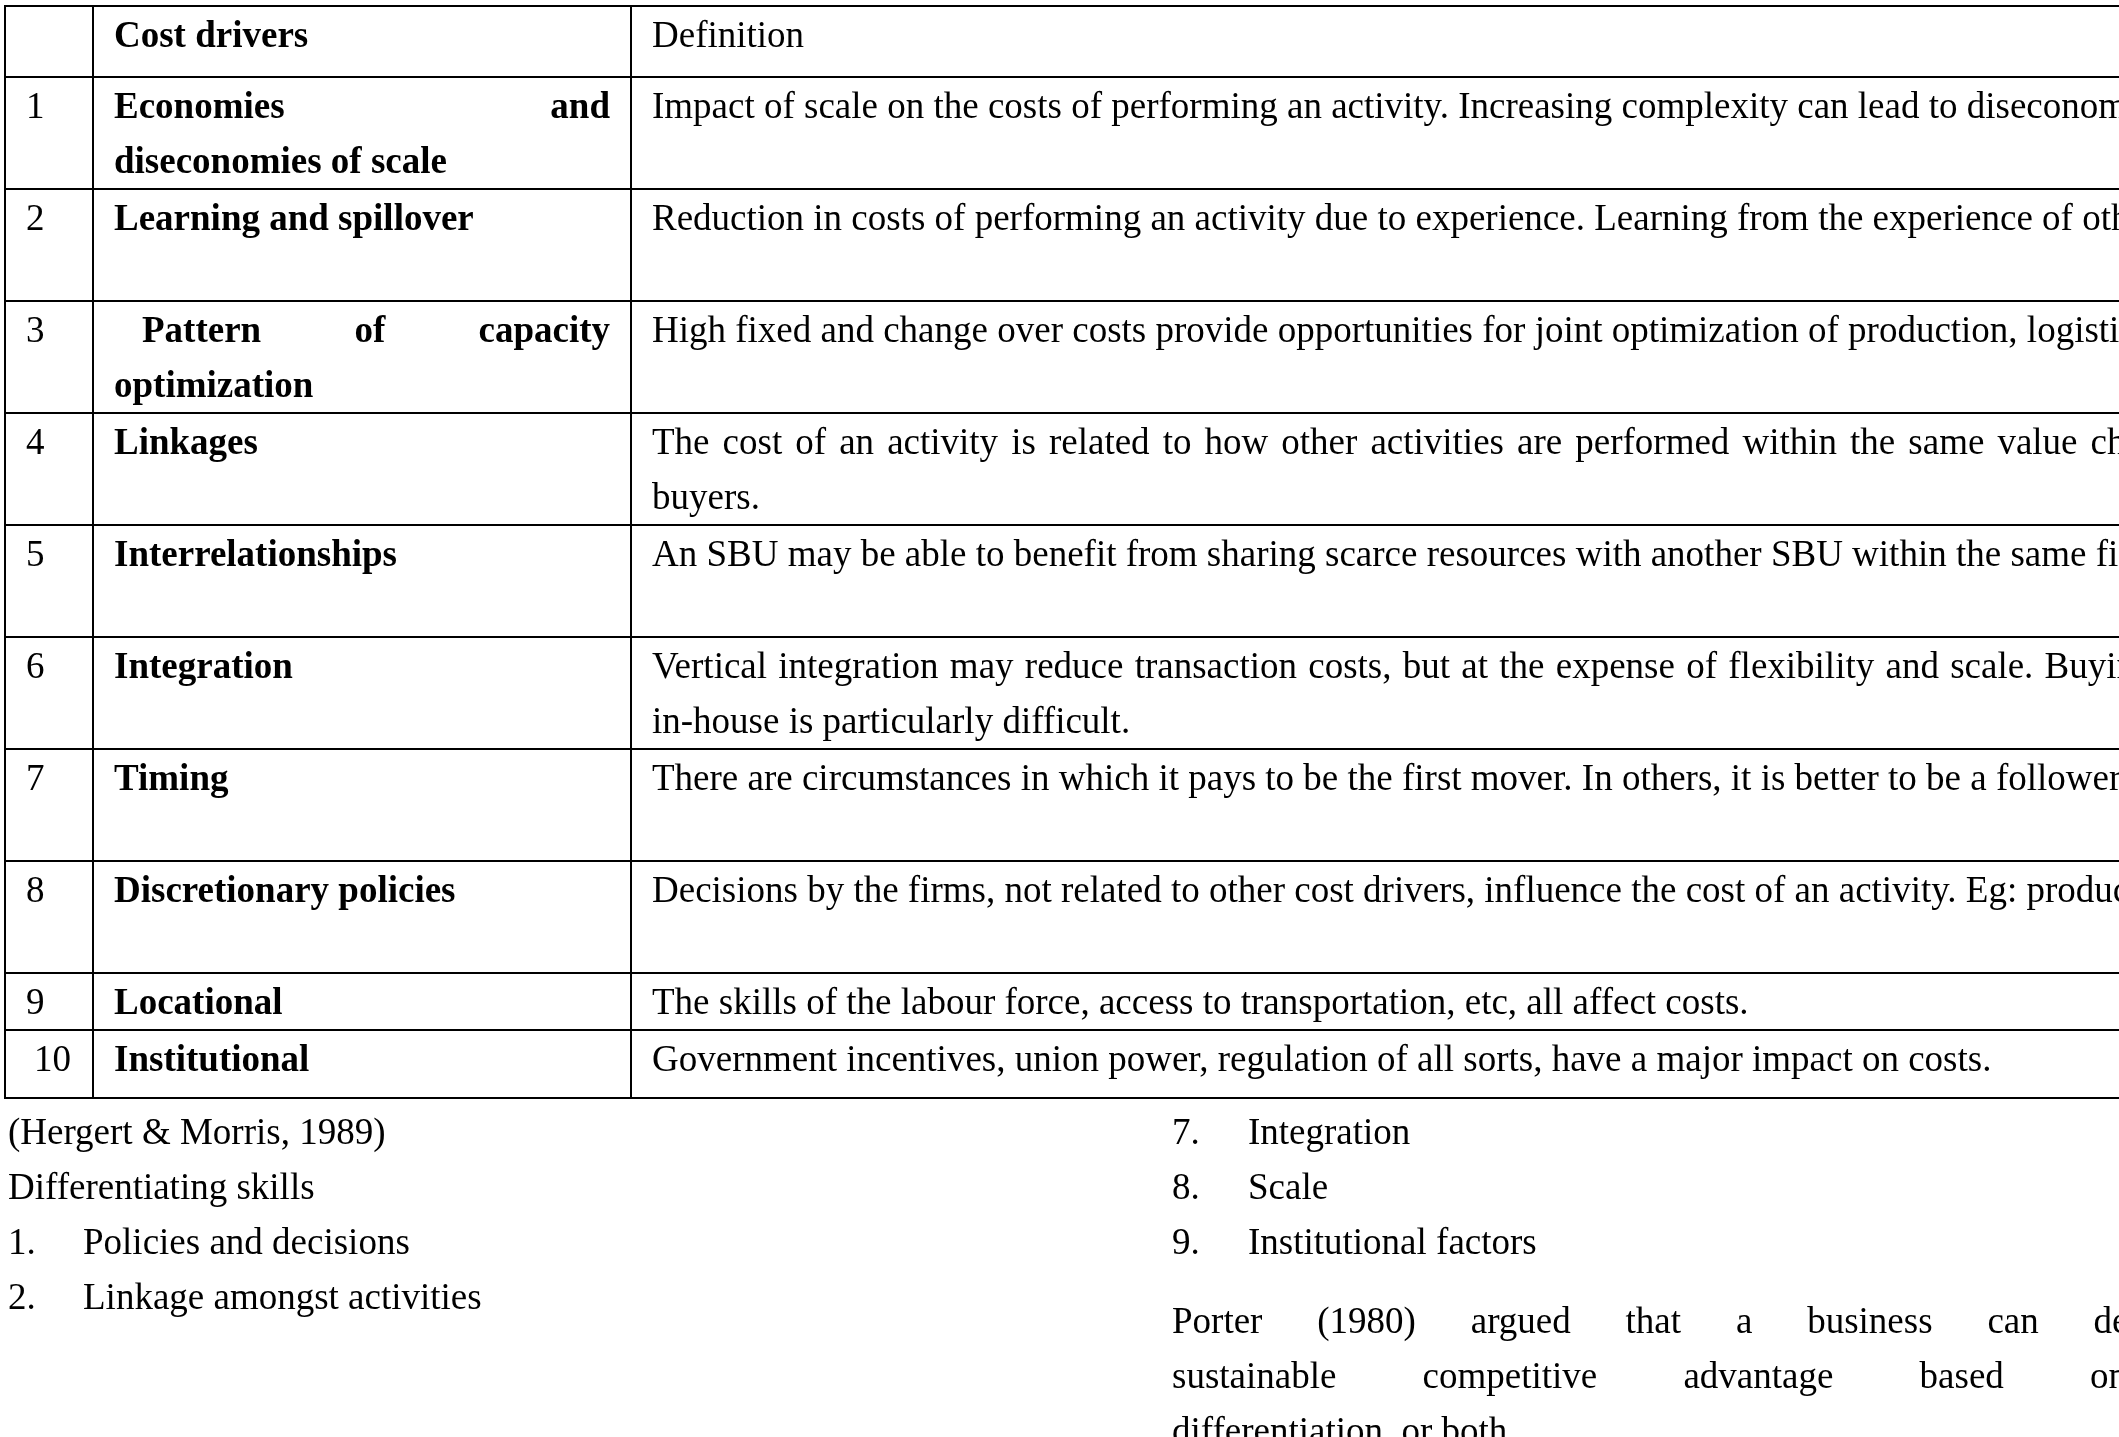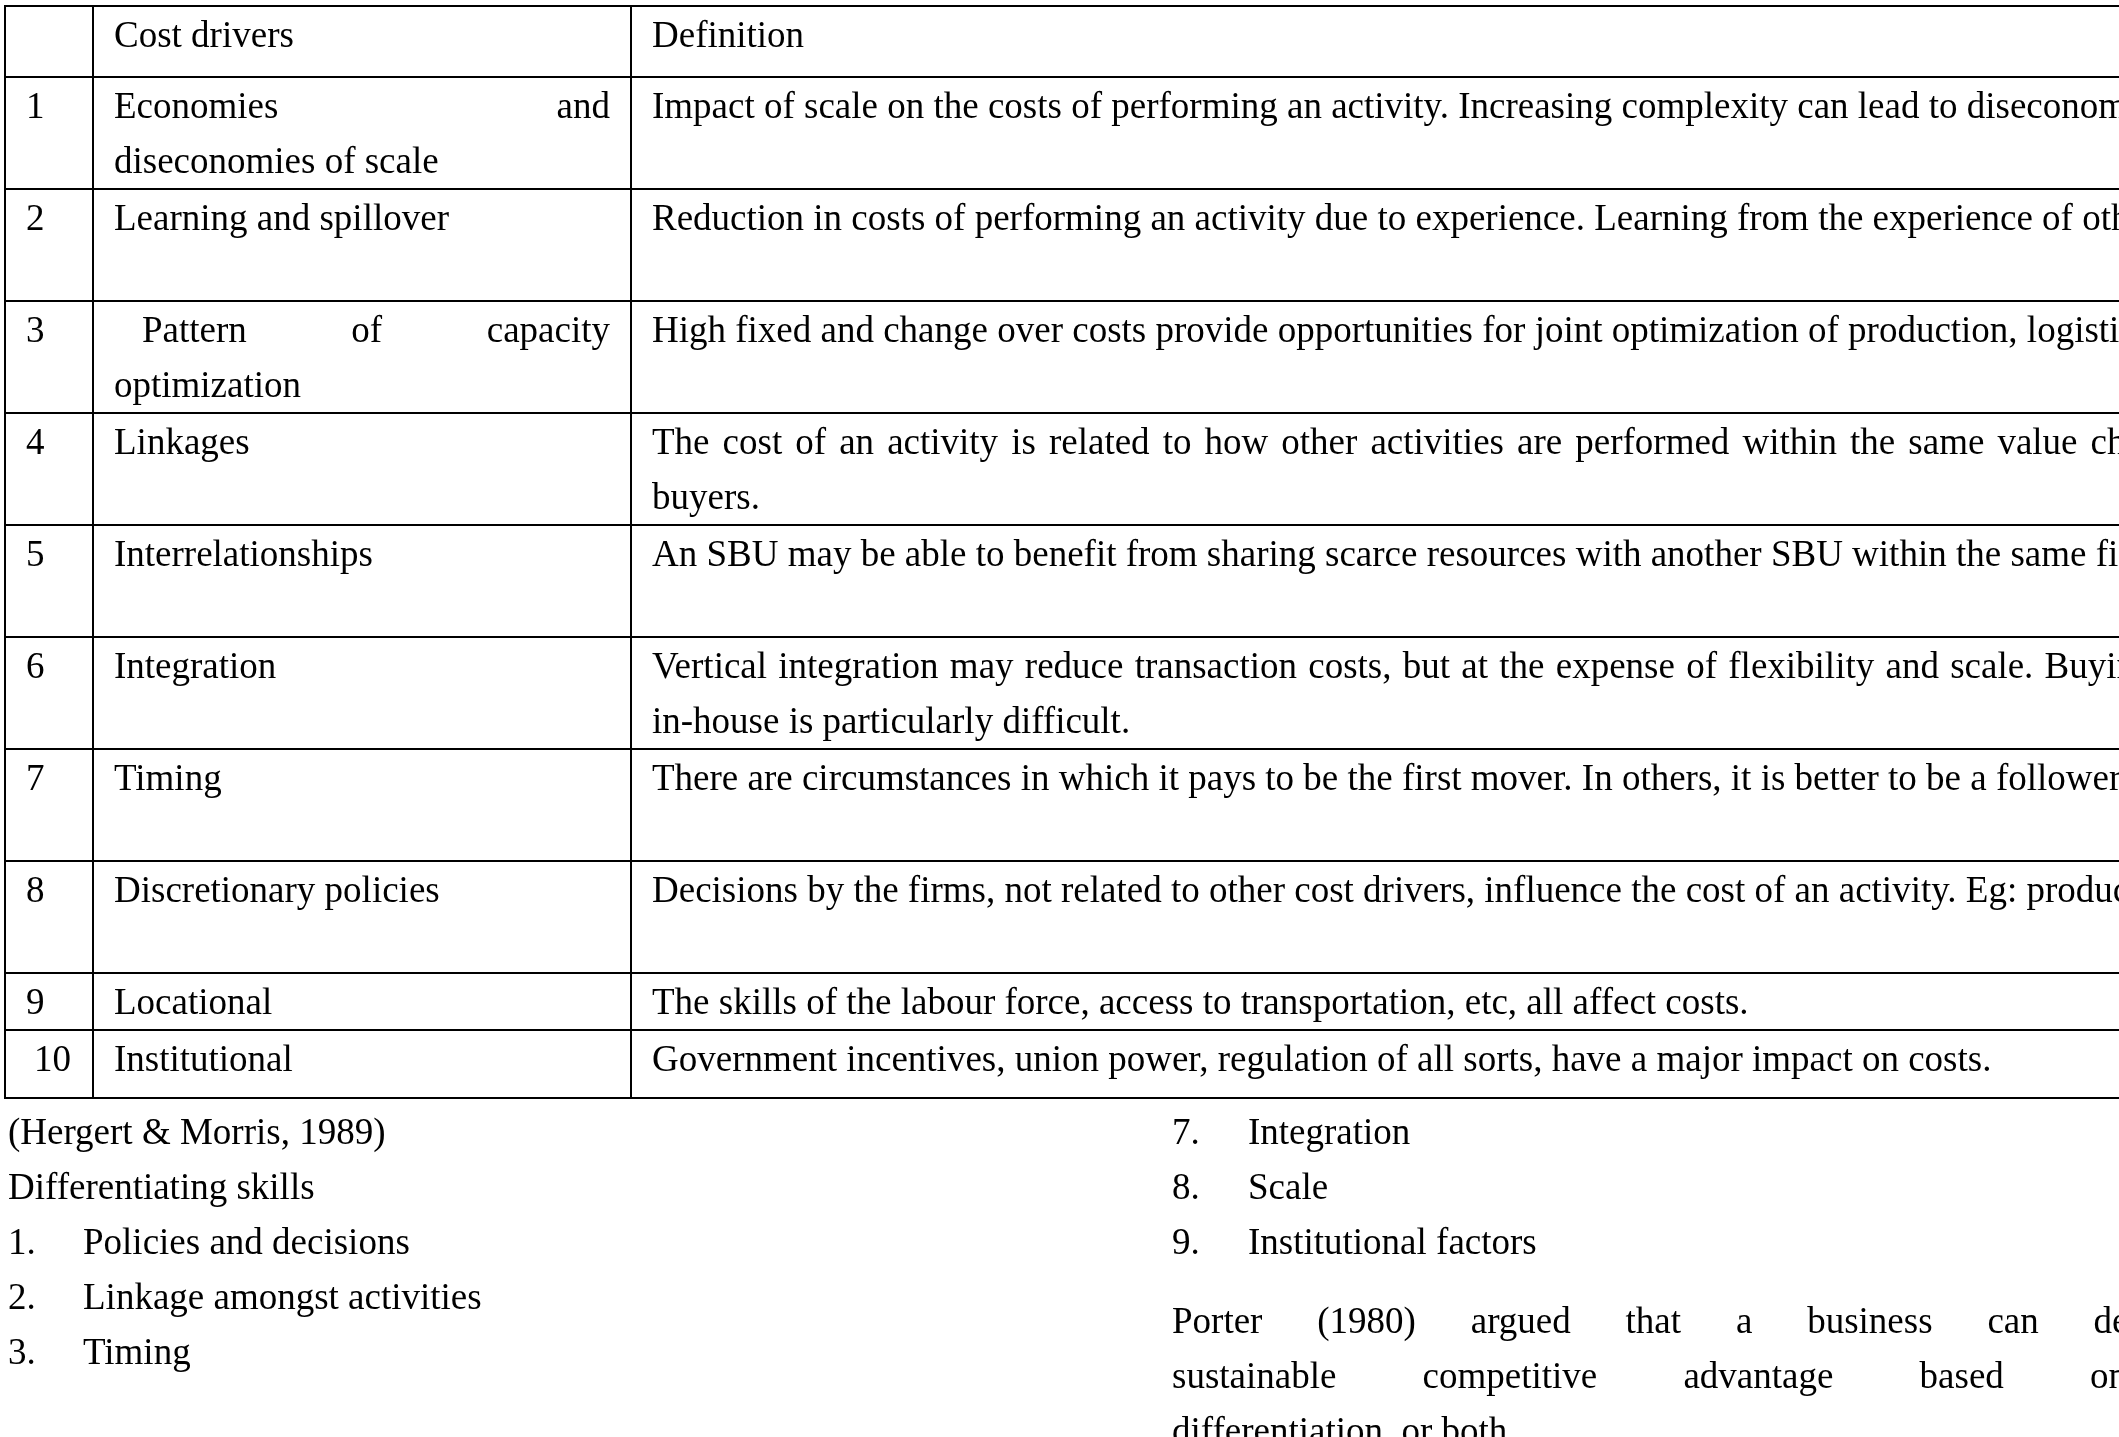--- a/index.html
+++ b/index.html
@@ -30,21 +30,21 @@
     }
     table.cost-table td {
       border: 2px solid #000000;
       vertical-align: top;
       padding: 0 20px;
       font-size: 37px;
       line-height: 55px;
       white-space: normal;
     }
     td.col-num { width: 46px; padding: 0 0 0 22px; }
-    td.col-driver { width: 496px; text-align: justify; text-align-last: left; }
+    td.col-driver { width: 496px; text-align: justify; text-align-last: left; font-weight: bold; }
     td.col-def { padding-right: 0; }
     .def-text {
       display: block;
       width: 2050px;
       text-align: justify;
       text-align-last: left;
     }
     .driver-text {
       display: block;
       text-align: justify;
@@ -210,23 +210,20 @@
 <div class="below">
   <span class="line">(Hergert &amp; Morris, 1989)</span>
   <span class="line">Differentiating skills</span>
   <div>
     <span class="list-item">
       <span class="list-num">1.</span><span>Policies and decisions</span>
     </span>
     <span class="list-item">
       <span class="list-num">2.</span><span>Linkage amongst activities</span>
     </span>
-    <span class="list-item">
-      <span class="list-num">3.</span><span>Timing</span>
-    </span>
   </div>
 </div>
 
 <div class="right-col">
   <div>
     <span class="list-item">
       <span class="list-num">7.</span><span>Integration</span>
     </span>
     <span class="list-item">
       <span class="list-num">8.</span><span>Scale</span>

